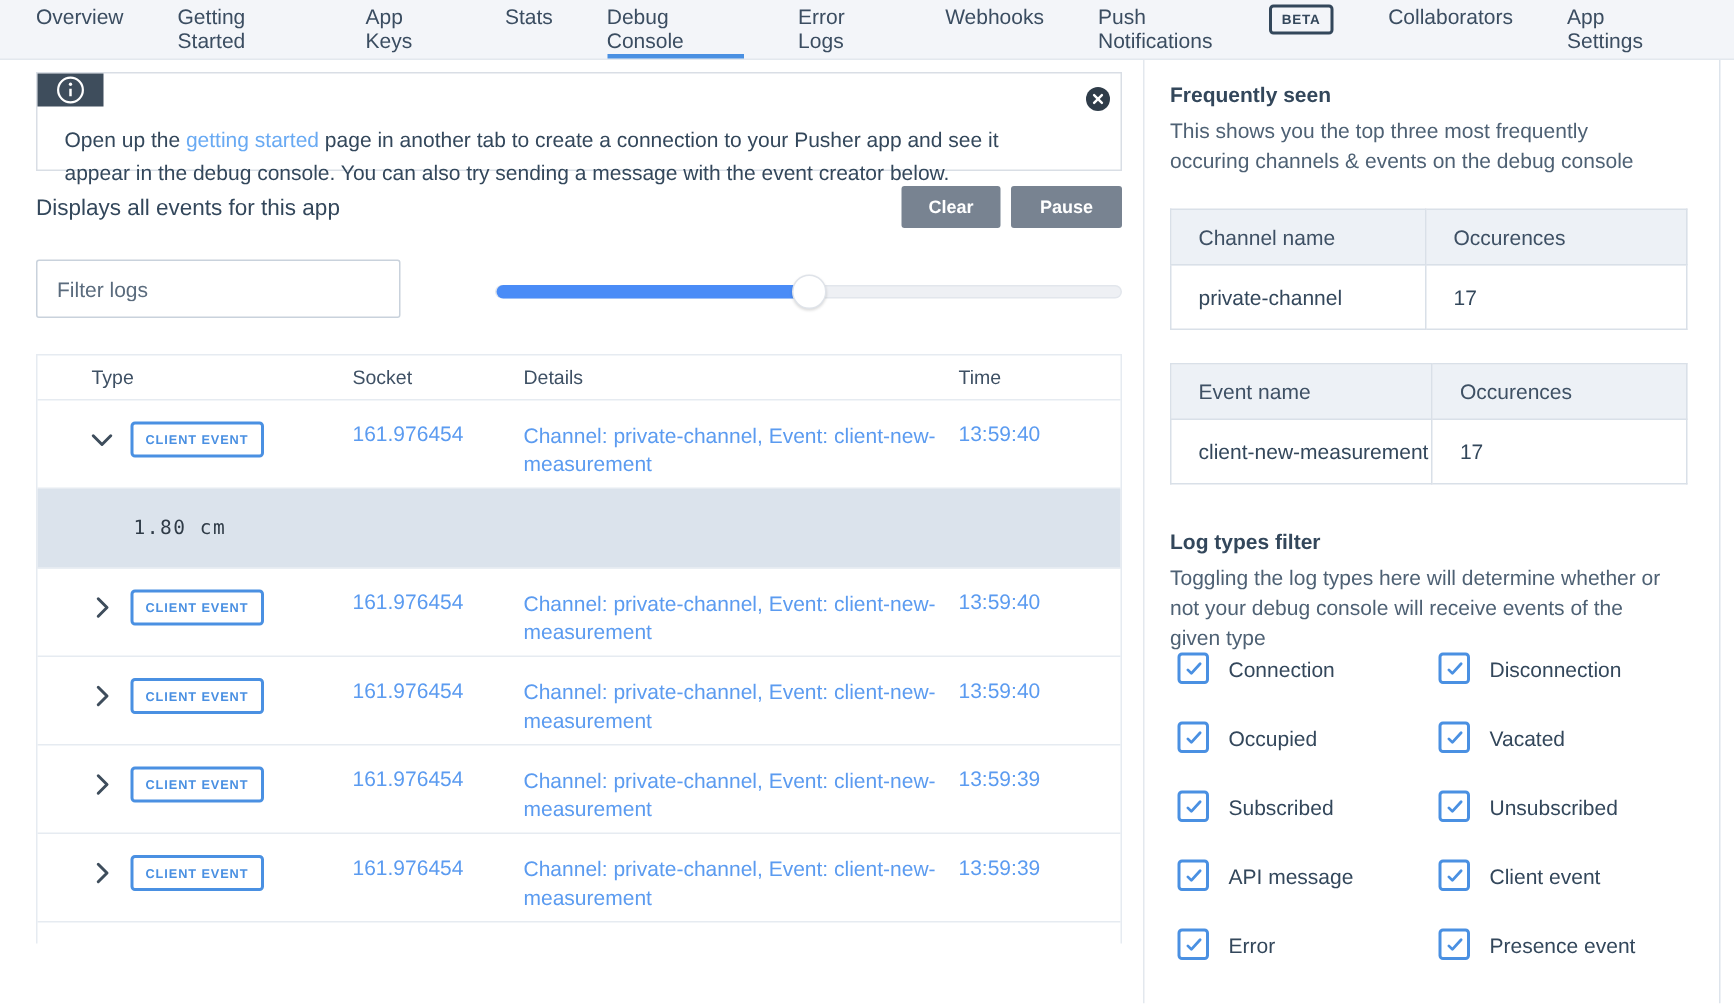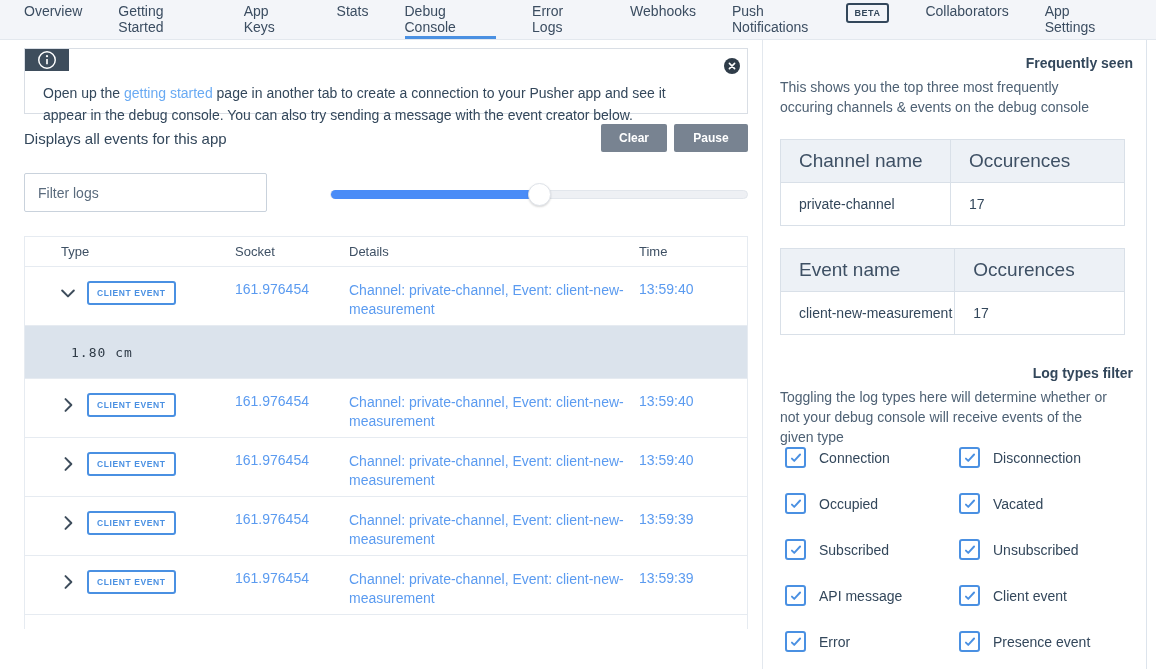--- a/index.html
+++ b/index.html
@@ -62,28 +62,28 @@
   .erow { display:flex; align-items:flex-start; padding-top:14px; height:59px;
     border-bottom:1px solid #e6ebf1; font-size:14px; }
   .erow .cell-type { display:flex; align-items:center; gap:9px; padding-left:33px; }
   .chev { width:20px; height:20px; flex:none; cursor:pointer; }
   .badge { border:2px solid #4a90e2; border-radius:3px; color:#4a90e2; font-size:8.5px;
     font-weight:bold; letter-spacing:.6px; padding:5px 8px; white-space:nowrap; }
   .blue-txt { color:#5b9bf0; cursor:pointer; }
   .cell-details.blue-txt { line-height:19px; }
   .payload-row { background:#dbe3ec; height:53px; display:flex; align-items:center;
     border-bottom:1px solid #e6ebf1; font-family:"DejaVu Sans Mono", monospace;
-    font-size:13px; color:#2f3b47; padding-left:46px; letter-spacing:1px; }
+    font-size:13px; color:#2f3b47; padding-left:64px; letter-spacing:1px; }
   .partial-row { height:14px; }
 
   
-  .sb-title { font-size:14px; font-weight:bold; color:#33475b;text-align:right; }
+  .sb-title { font-size:14px; font-weight:bold; color:#33475b; }
   .sb-desc { margin-top:6px; font-size:14px; line-height:20px; color:#4e6174; width:330px; }
   .sb-table { margin-top:22px; width:345px; border:1px solid #d9e0e8; border-collapse:collapse; }
-  .sb-table th { background:#edf1f6; font-weight:normal; font-size:19px; color:#3e5064;
+  .sb-table th { background:#edf1f6; font-weight:normal; font-size:14px; color:#3e5064;
     text-align:left; padding:10px 0 10px 18px; border:1px solid #d9e0e8; }
   .sb-table td { font-size:14px; color:#33475b; padding:13px 0 13px 18px; border:1px solid #d9e0e8; }
   .sb-col1 { width:170px; }
   .sb-table td.tight { padding-right:2px; white-space:nowrap; overflow:hidden; }
   .log-section { margin-top:30px; }
   .cb-grid { display:grid; grid-template-columns:174px 174px; row-gap:25px; padding-left:5px; }
   .cb-item { display:flex; align-items:center; gap:13px; cursor:pointer; }
   .cb-box { width:21px; height:21px; border:2px solid #4a90e2; border-radius:3px;
     background:#fff; display:flex; align-items:center; justify-content:center; flex:none; }
   .cb-label { font-size:14px; font-weight:500; color:#33475b; }

